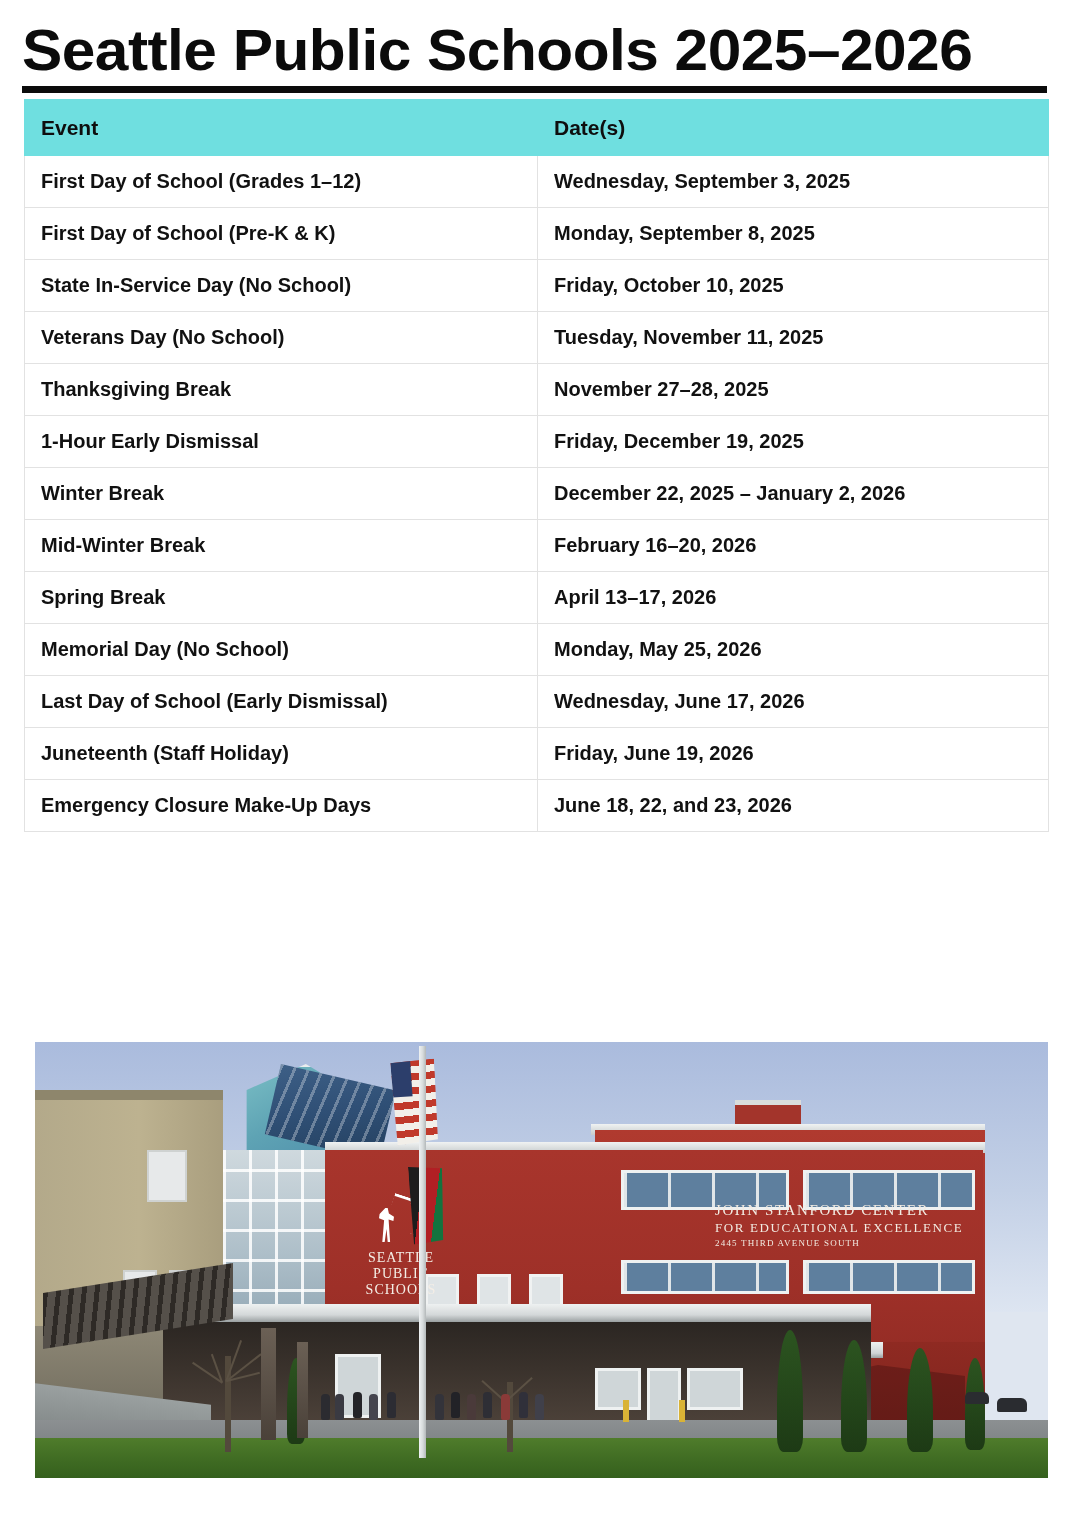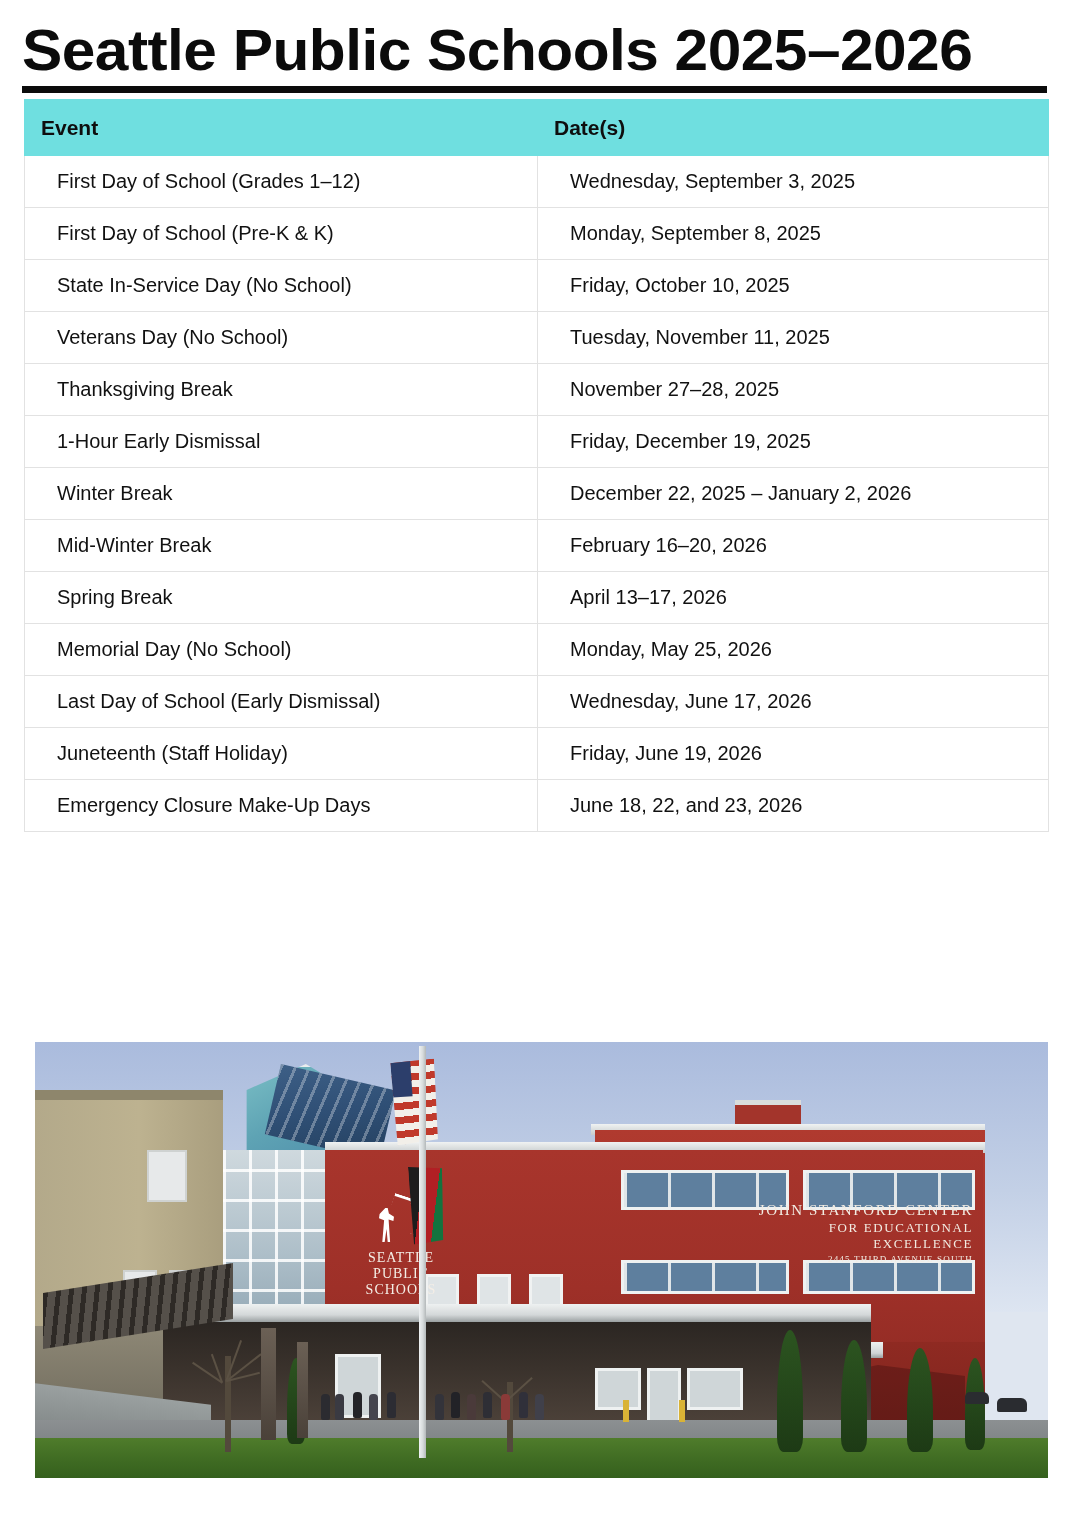--- a/index.html
+++ b/index.html
@@ -73,23 +73,23 @@
     padding: 0 16px;
     font-size: 21px;
     font-weight: 700;
     color: #0e0e0e;
     border-color: #6fdfe0;
   }
 
   .cal-table tbody td {
     background: #ffffff;
     height: 52px;
-    padding: 0 32px;
+    padding: 0 16px;
     font-size: 20px;
-    font-weight: 400;
+    font-weight: 700;
     color: #111111;
     line-height: 27px;
   }
 
   .cal-table tbody tr td .cell-text {
     display: block;
     max-height: 54px;
     overflow: hidden;
   }
 
@@ -184,25 +184,25 @@
 
   
   .ph-sqwin {
     position: absolute; width: 34px; height: 33px;
     background: #dfe4e6; border: 3px solid #f0f2f2;
   }
 
   
   .ph-sign {
     position: absolute; left: 680px; top: 160px; width: 258px;
-    color: #f2ece3; text-align: right;
+    color: #f2ece3; text-align: left;
     font-family: "Liberation Serif", serif; letter-spacing: 1.6px;
   }
   .ph-sign .l1 { font-size: 15px; }
-  .ph-sign .l2 { font-size: 13px; margin-top: 1px; margin-left: 24px; }
+  .ph-sign .l2 { font-size: 13px; margin-top: 1px; }
   .ph-sign .l3 { font-size: 9px; margin-top: 2px; letter-spacing: 1.2px; }
 
   .ph-logo {
     position: absolute; left: 318px; top: 148px; width: 96px;
     color: #f4eee6; text-align: center;
     font-family: "Liberation Serif", serif; line-height: 16px;
     font-size: 14px; letter-spacing: 1px;
   }
   .ph-logo-mark {
     position: relative; height: 58px; margin-bottom: 2px;

